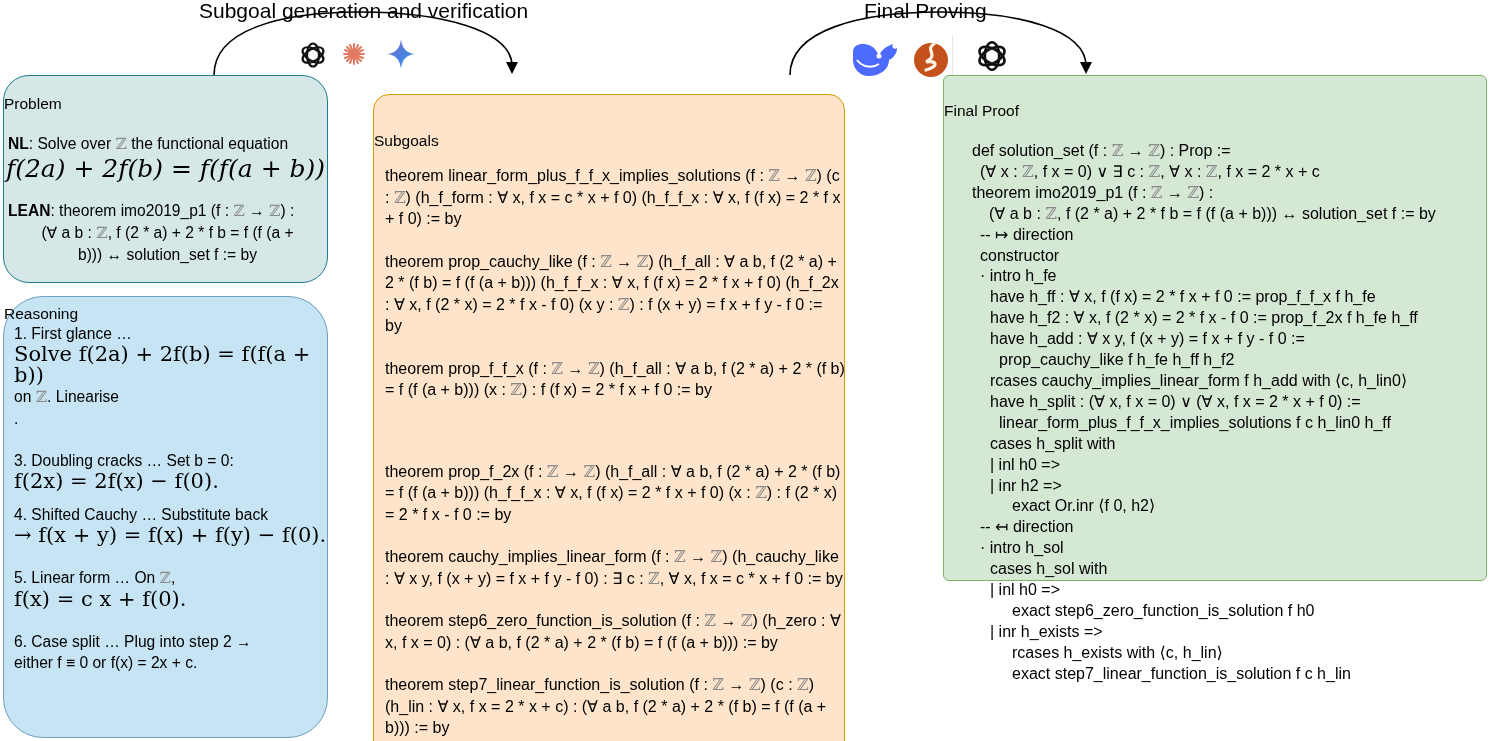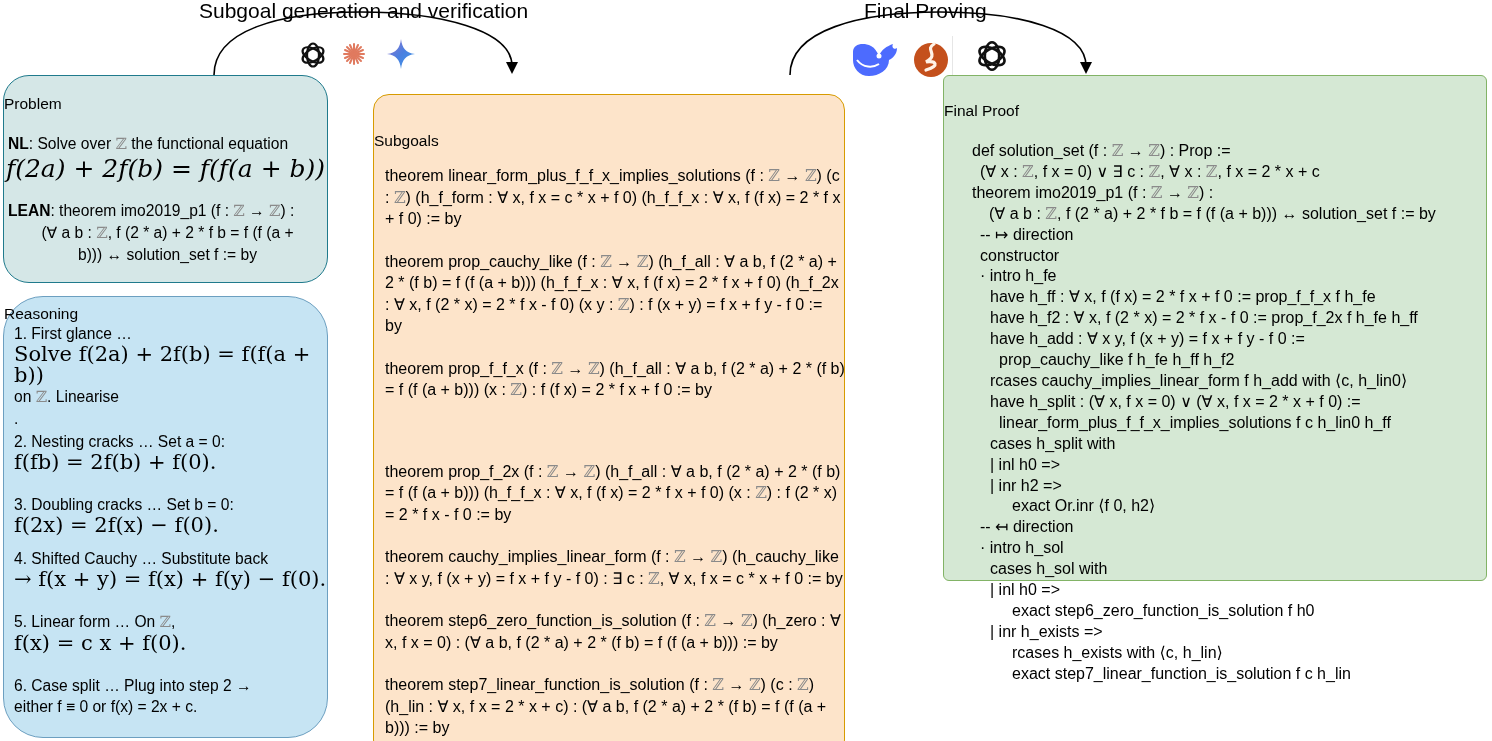--- a/index.html
+++ b/index.html
@@ -92,24 +92,20 @@
 
 <div class="box" style="left:3px; top:296px; width:325px; height:442px; background:#c6e4f3; border-color:#6c9fc0; border-radius:40px;">
   <div class="box-title" style="margin-top:8px;">Reasoning</div>
   <div style="padding-left:10px; font-size:15.6px; line-height:21px;">
     <div>
       <div>1. First glance …</div>
       <div class="math">Solve f(2a) + 2f(b) = f(f(a + b))</div>
       <div>on <span class="bb">ℤ</span>. Linearise</div>
       <div>.</div>
     </div>
-    <div style="margin-top:2px;">
-      <div>2. Nesting cracks …  Set a = 0:</div>
-      <div class="math">f(fb) = 2f(b) + f(0).</div>
-    </div>
     <div style="margin-top:21px;">
       <div>3. Doubling cracks …  Set b = 0:</div>
       <div class="math">f(2x) = 2f(x) − f(0).</div>
     </div>
     <div style="margin-top:12px;">
       <div>4. Shifted Cauchy …  Substitute back</div>
       <div class="math">→ f(x + y) = f(x) + f(y) − f(0).</div>
     </div>
     <div style="margin-top:21px;">
       <div>5. Linear form …  On <span class="bb">ℤ</span>,</div>

